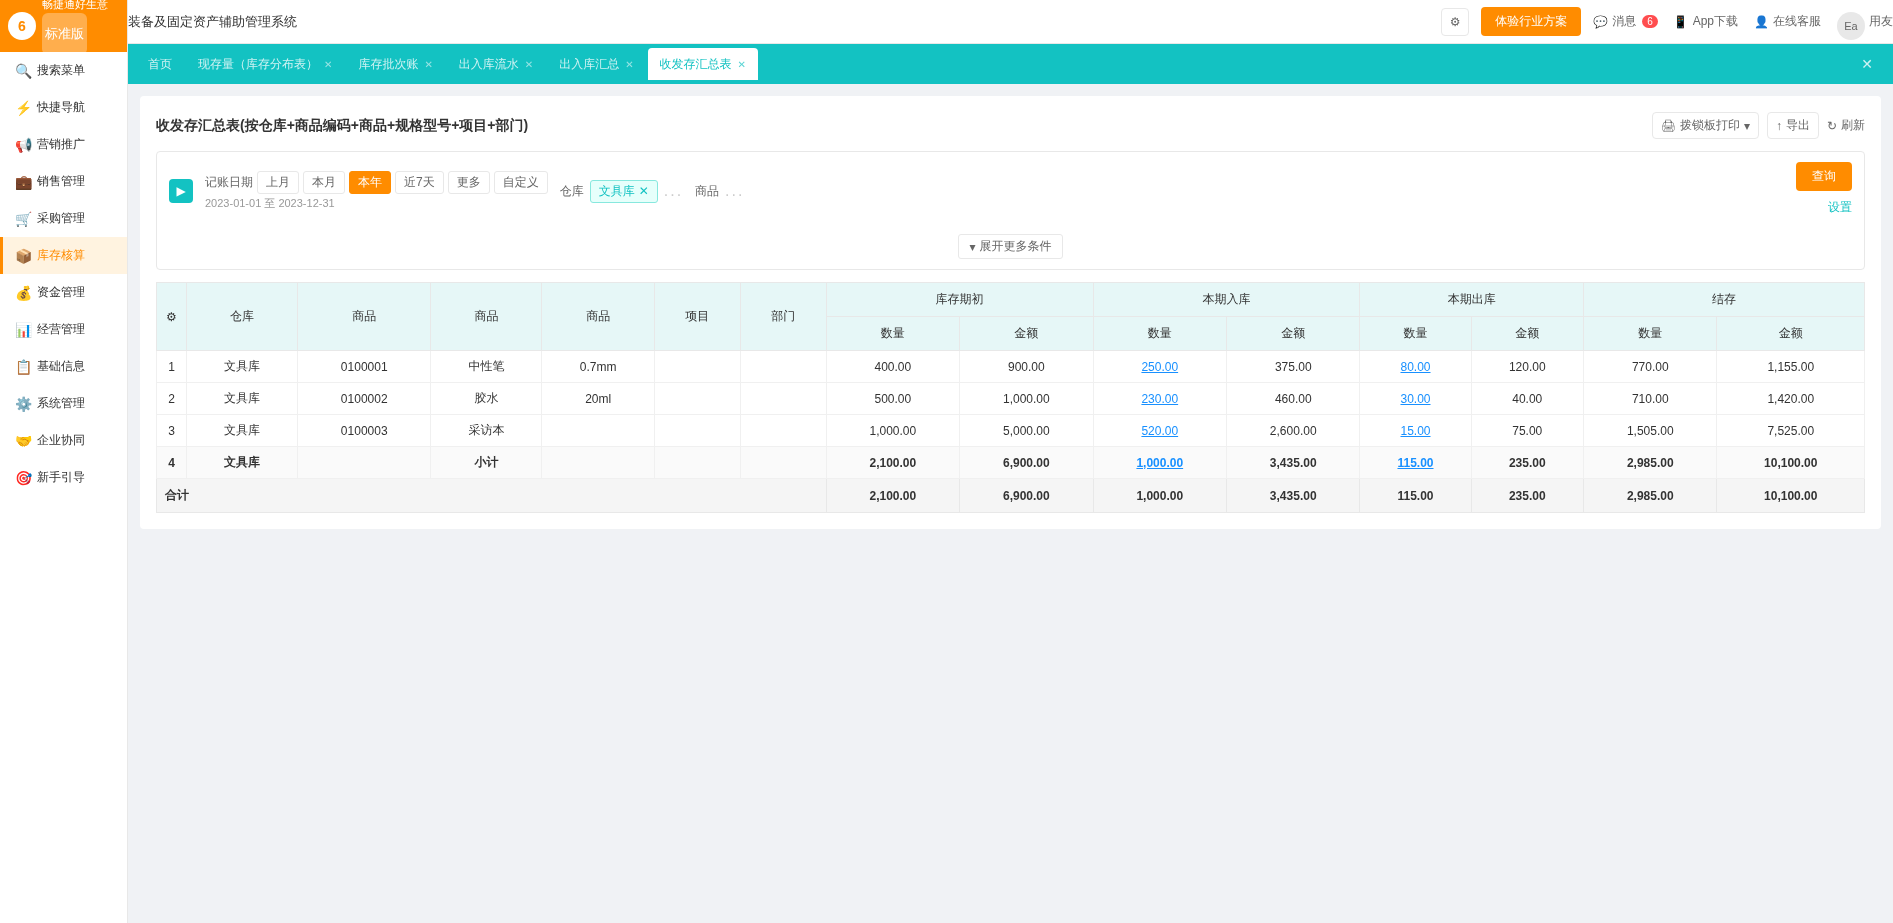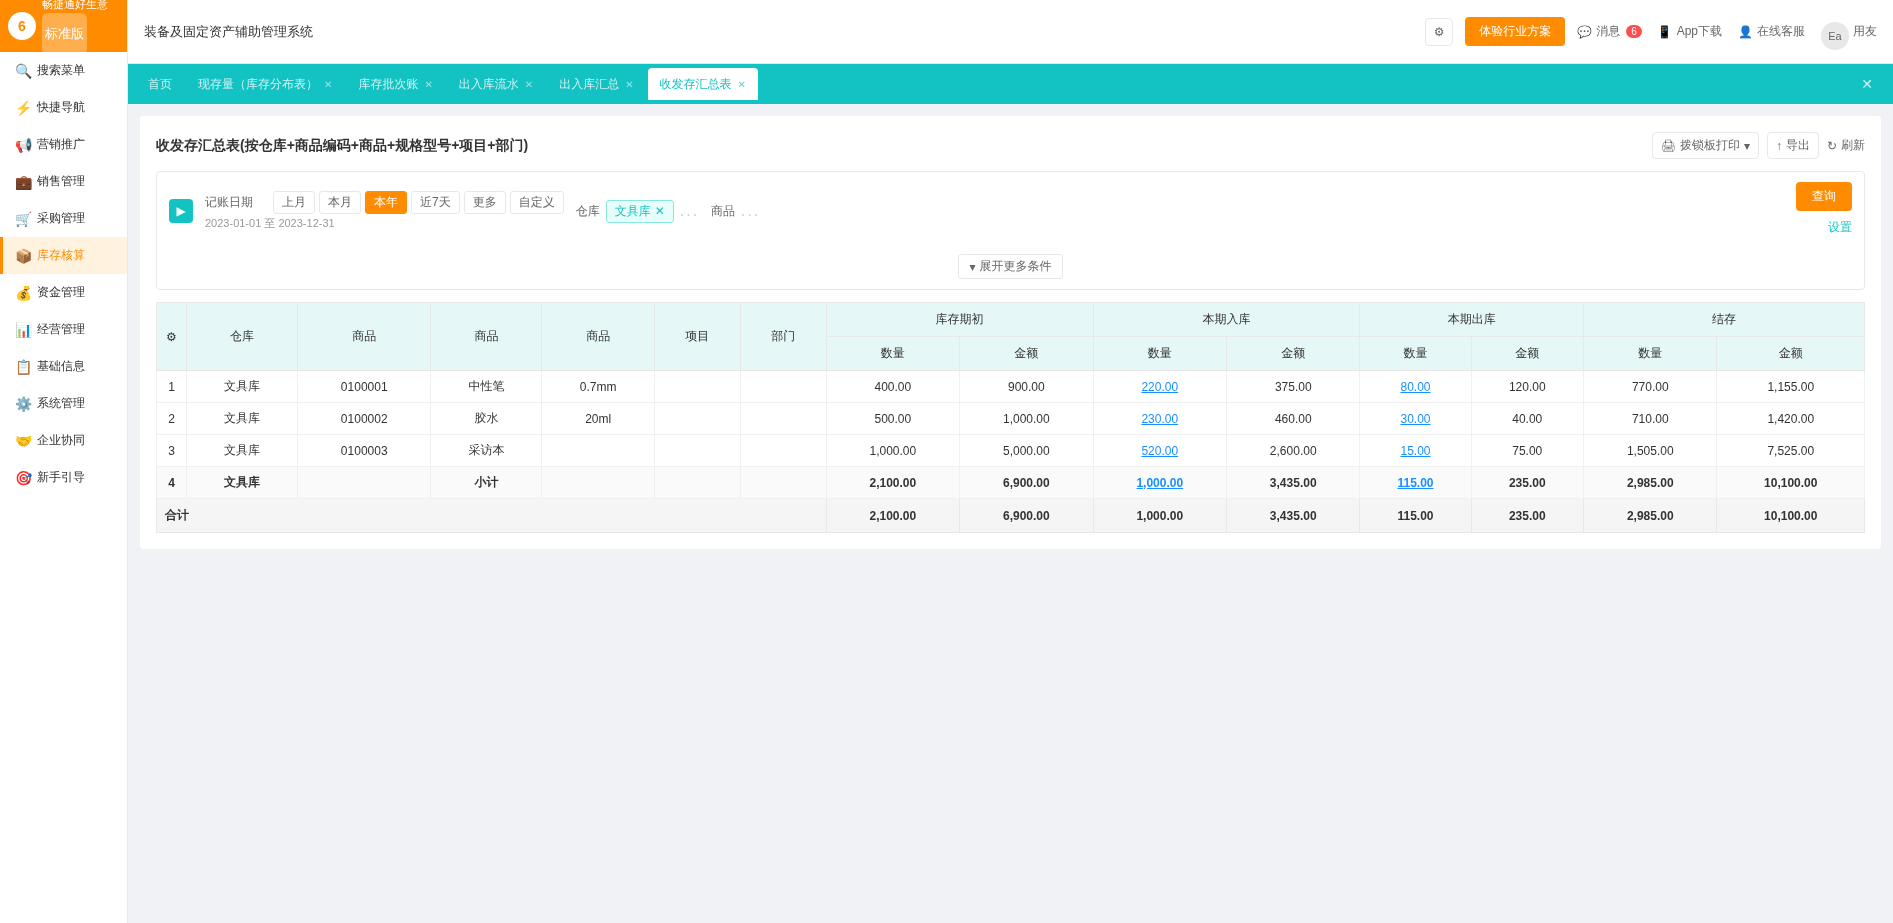--- a/index.html
+++ b/index.html
@@ -14,21 +14,21 @@
     .sidebar-nav { flex: 1; overflow-y: auto; }
     .sidebar-nav-item { display: flex; align-items: center; gap: 6px; padding: 10px 12px; cursor: pointer; color: #333; border-left: 3px solid transparent; transition: all 0.2s; }
     .sidebar-nav-item.active { background: #fff3e0; color: #ff8c00; border-left-color: #ff8c00; }
     .sidebar-nav-item .nav-icon { font-size: 14px; width: 16px; text-align: center; }
     .sidebar-nav-item .nav-label { font-size: 12px; }
 
     
     .main { flex: 1; display: flex; flex-direction: column; overflow: hidden; }
 
     
-    .top-header { height: 64px; background: #fff; border-bottom: 1px solid #e8e8e8; display: flex; align-items: center; padding: 0 16px; gap: 12px; }
+    .top-header { height: 44px; background: #fff; border-bottom: 1px solid #e8e8e8; display: flex; align-items: center; padding: 0 0; gap: 12px; }
     .system-title { font-size: 13px; color: #333; flex: 1; }
     .header-actions { display: flex; align-items: center; gap: 16px; }
     .header-btn { display: flex; align-items: center; gap: 4px; cursor: pointer; color: #666; font-size: 12px; }
     .settings-icon-btn { width: 28px; height: 28px; border: 1px solid #e8e8e8; border-radius: 4px; display: flex; align-items: center; justify-content: center; cursor: pointer; color: #666; }
     .experience-btn { background: #ff8c00; color: #fff; border: none; padding: 6px 14px; border-radius: 4px; cursor: pointer; font-size: 12px; }
     .badge { background: #ff4d4f; color: #fff; border-radius: 10px; padding: 1px 5px; font-size: 10px; margin-left: 2px; }
     .user-avatar { width: 28px; height: 28px; background: #e8e8e8; border-radius: 50%; display: flex; align-items: center; justify-content: center; font-size: 11px; color: #666; margin-top: 9px; }
 
     
     .tab-bar { height: 40px; background: #13c2c2; display: flex; align-items: center; padding: 0 8px; gap: 2px; flex-shrink: 0; }
@@ -224,21 +224,21 @@
             <span>刷新</span>
           </div>
         </div>
       </div>
 
       <div class="filter-bar">
         <div class="filter-row">
           <div class="filter-toggle">▶</div>
 
           <div style="display:flex;flex-direction:column;gap:2px;">
-            <div style="display:flex;align-items:center;gap:20px;">
+            <div style="display:flex;align-items:center;gap:4px;">
               <span class="filter-label">记账日期</span>
               <div class="date-btns">
                 <button class="date-btn">上月</button>
                 <button class="date-btn">本月</button>
                 <button class="date-btn active">本年</button>
                 <button class="date-btn">近7天</button>
                 <button class="date-btn">更多</button>
                 <button class="date-btn">自定义</button>
               </div>
             </div>
@@ -303,21 +303,21 @@
         <tr>
               <td>1</td>
               <td>文具库</td>
               <td>0100001</td>
               <td>中性笔</td>
               <td>0.7mm</td>
               <td></td>
               <td></td>
               <td>400.00</td>
               <td>900.00</td>
-              <td><span class="link-text">220.00</span></td>
+              <td><span class="link-text">250.00</span></td>
               <td>375.00</td>
               <td><span class="link-text">80.00</span></td>
               <td>120.00</td>
               <td>770.00</td>
               <td>1,155.00</td>
             </tr>
             <tr>
               <td>2</td>
               <td>文具库</td>
               <td>0100002</td>

